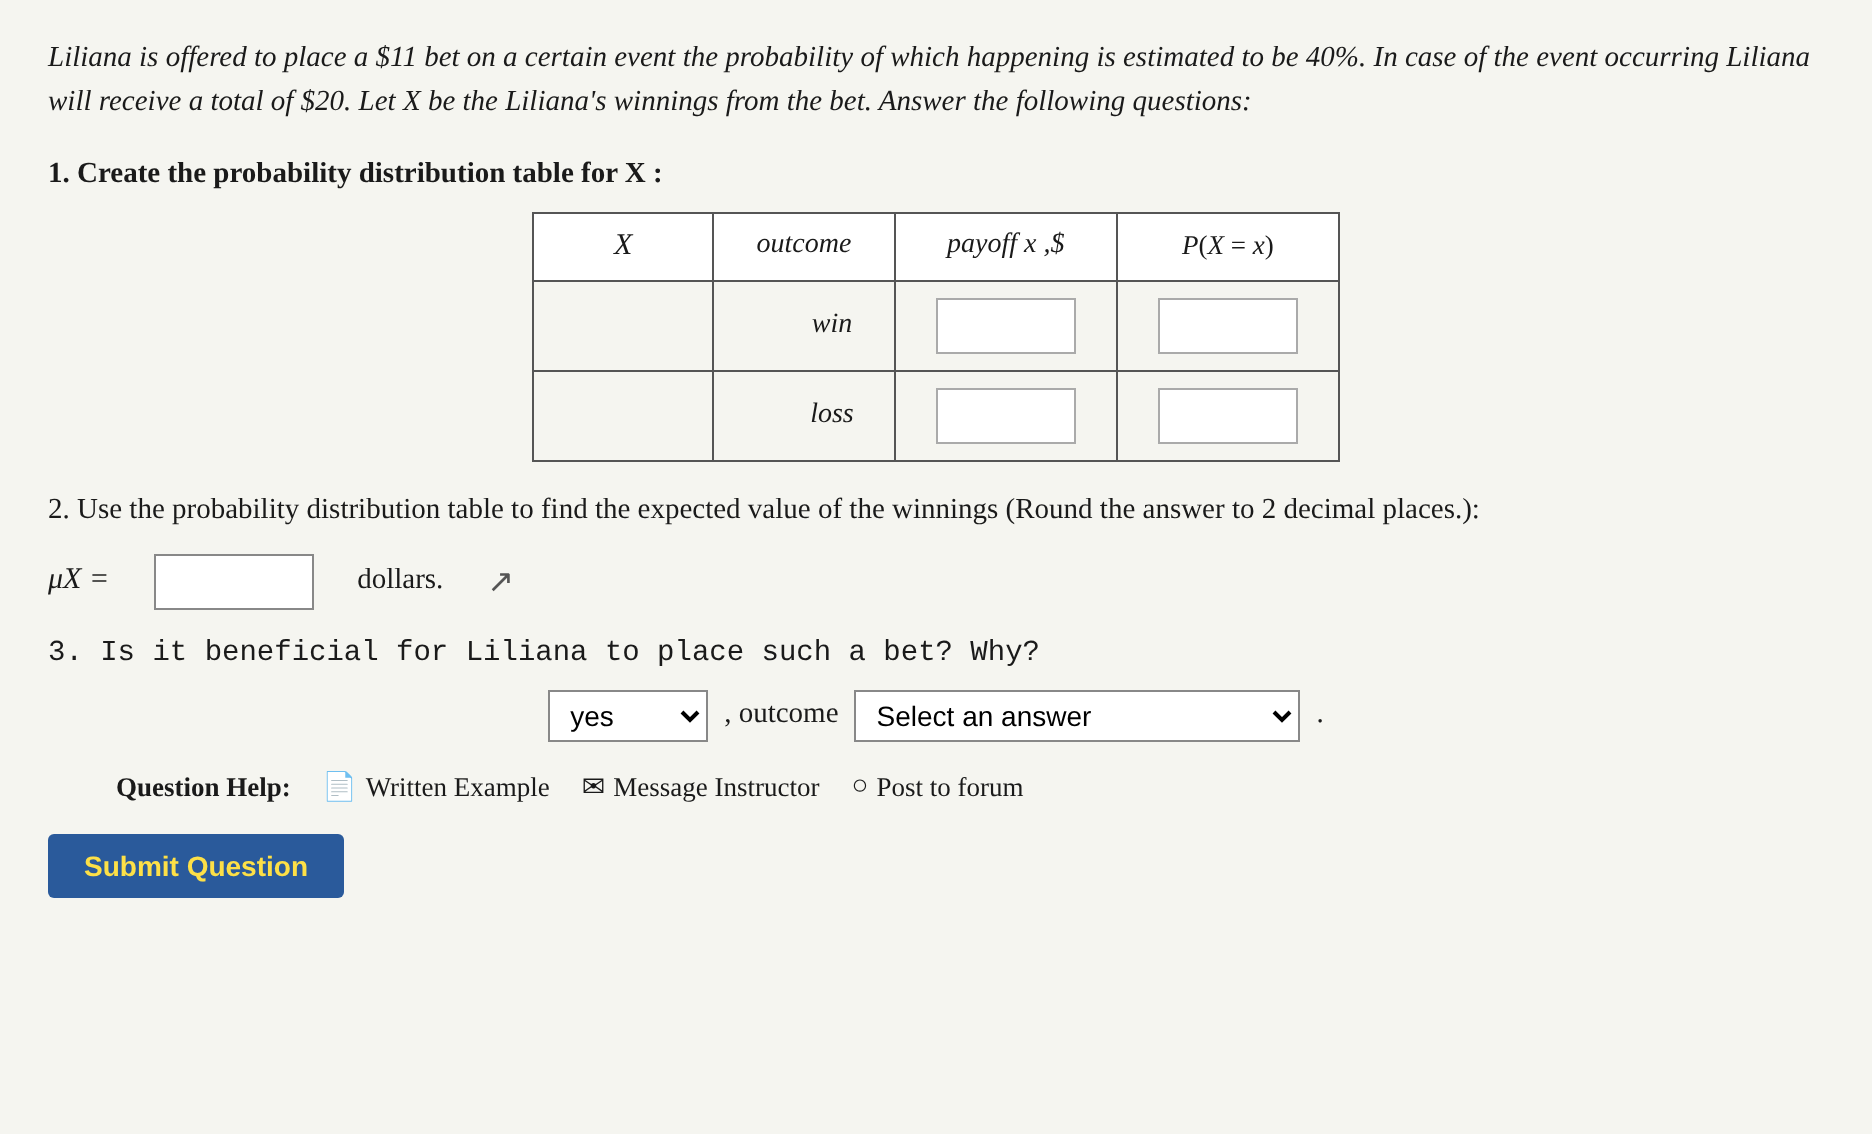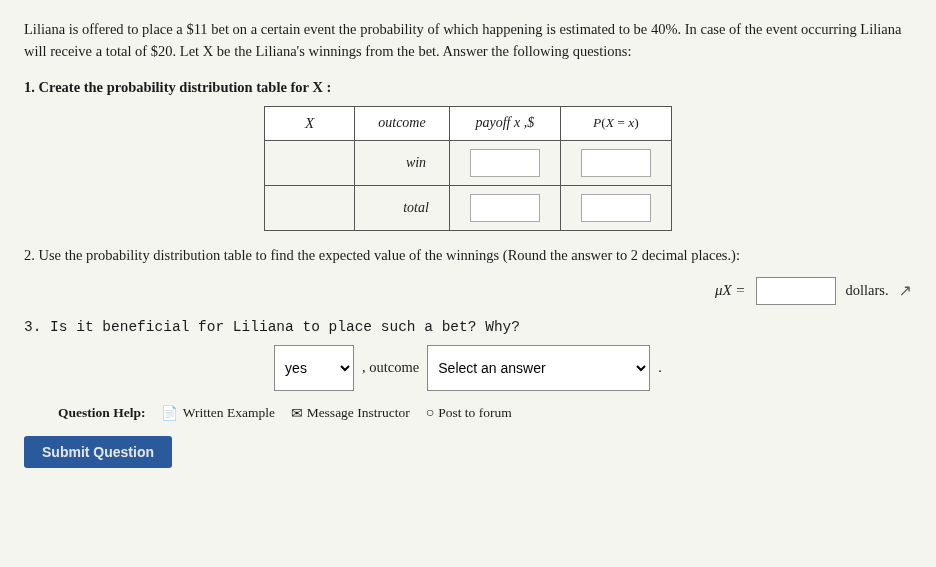--- a/index.html
+++ b/index.html
@@ -9,20 +9,21 @@
       width: 936px;
       min-height: 567px;
       padding: 18px 24px 20px 24px;
       font-size: 15px;
       color: #1a1a1a;
     }
     .intro-text {
       line-height: 1.55;
       margin-bottom: 16px;
       font-size: 14.5px;
+      font-style: italic;
     }
     .question-block {
       margin-bottom: 14px;
     }
     .question-label {
       font-weight: bold;
       font-size: 14.5px;
       margin-bottom: 10px;
     }
     
@@ -66,44 +67,44 @@
       font-style: italic;
       font-size: 15px;
     }
     .math-italic {
       font-style: italic;
     }
     
     .expected-value-row {
       display: flex;
       align-items: center;
-      justify-content: flex-end;
+      justify-content: flex-start;
       margin: 10px 0 14px 0;
       font-size: 14.5px;
-      gap: 10px;
+      gap: 22px;
     }
     .expected-value-row input {
       width: 80px;
       height: 28px;
       border: 1px solid #888;
       background: #fff;
       text-align: center;
       font-size: 14px;
     }
     
     .q3-row {
       display: flex;
       align-items: center;
       justify-content: center;
       gap: 8px;
       margin: 10px 0 14px 0;
       font-size: 14.5px;
     }
     .q3-row select {
-      padding: 13px 6px;
+      padding: 3px 6px;
       font-size: 14px;
       border: 1px solid #888;
       background: #fff;
       min-width: 80px;
     }
     
     .question-help {
       display: flex;
       align-items: center;
       gap: 16px;
@@ -122,21 +123,21 @@
       cursor: pointer;
       color: #1a1a1a;
     }
     .help-icon {
       font-style: normal;
       font-size: 14px;
     }
     
     .submit-btn {
       background: #2a5a9b;
-      color: #e5e5e5;
+      color: #fde047;
       border: none;
       padding: 8px 18px;
       font-size: 14px;
       font-weight: bold;
       cursor: pointer;
       border-radius: 3px;
     }
     
     .p-formula {
       font-size: 13.5px;
@@ -186,21 +187,21 @@
         <td class="label-cell">win</td>
         <td class="input-cell">
           <input type="text" aria-label="Payoff for win" style="">
         </td>
         <td class="input-cell">
           <input type="text" aria-label="Probability of win" style="">
         </td>
       </tr>
       <tr>
         <td></td>
-        <td class="label-cell">total</td>
+        <td class="label-cell">loss</td>
         <td class="input-cell">
           <input type="text" aria-label="Payoff for loss" style="">
         </td>
         <td class="input-cell">
           <input type="text" aria-label="Probability of loss" style="">
         </td>
       </tr>
     </tbody>
       </table>
   </div>

